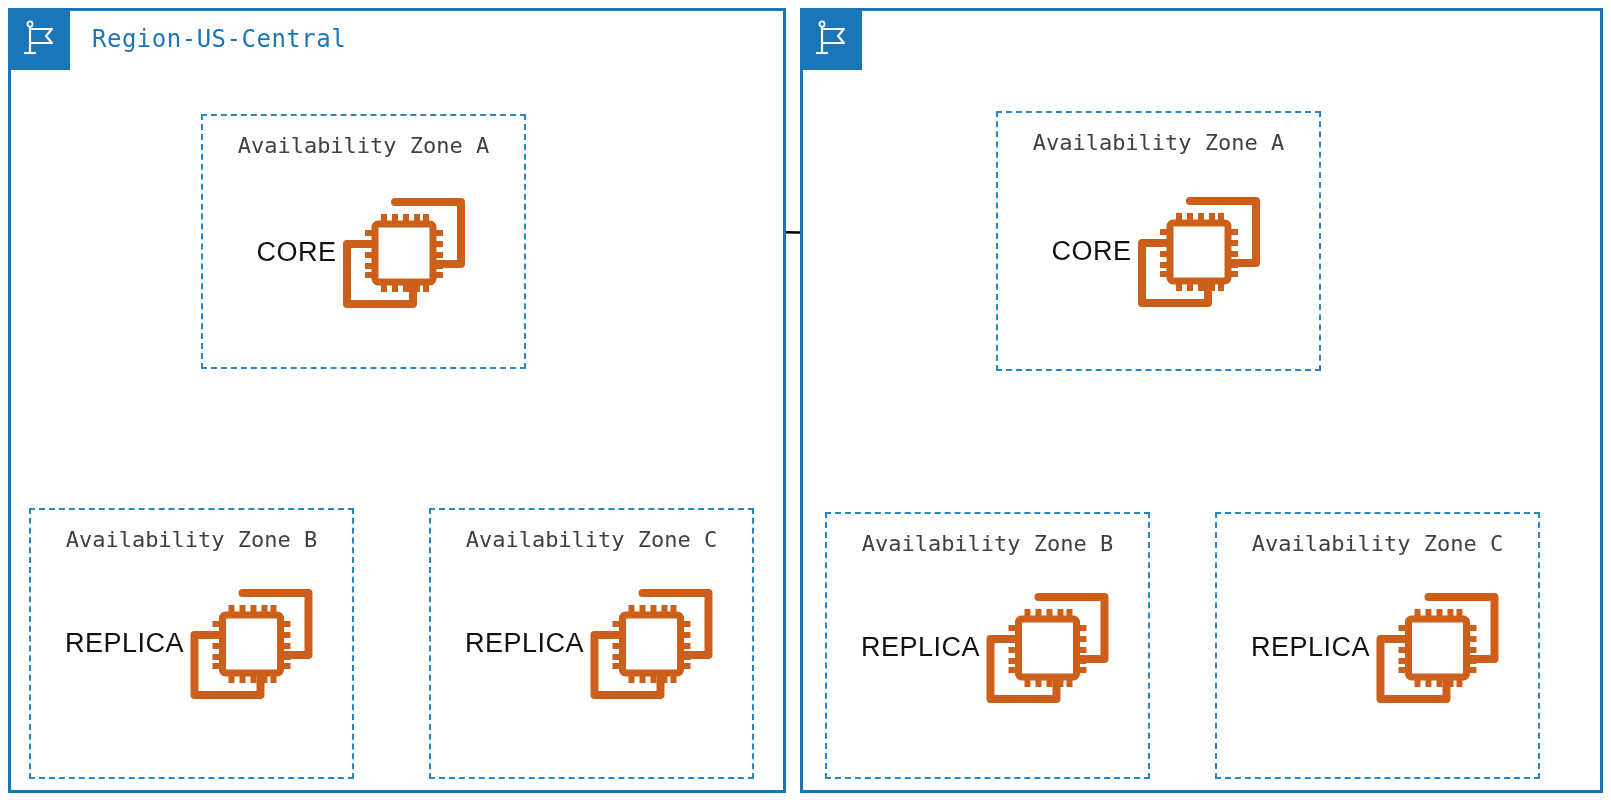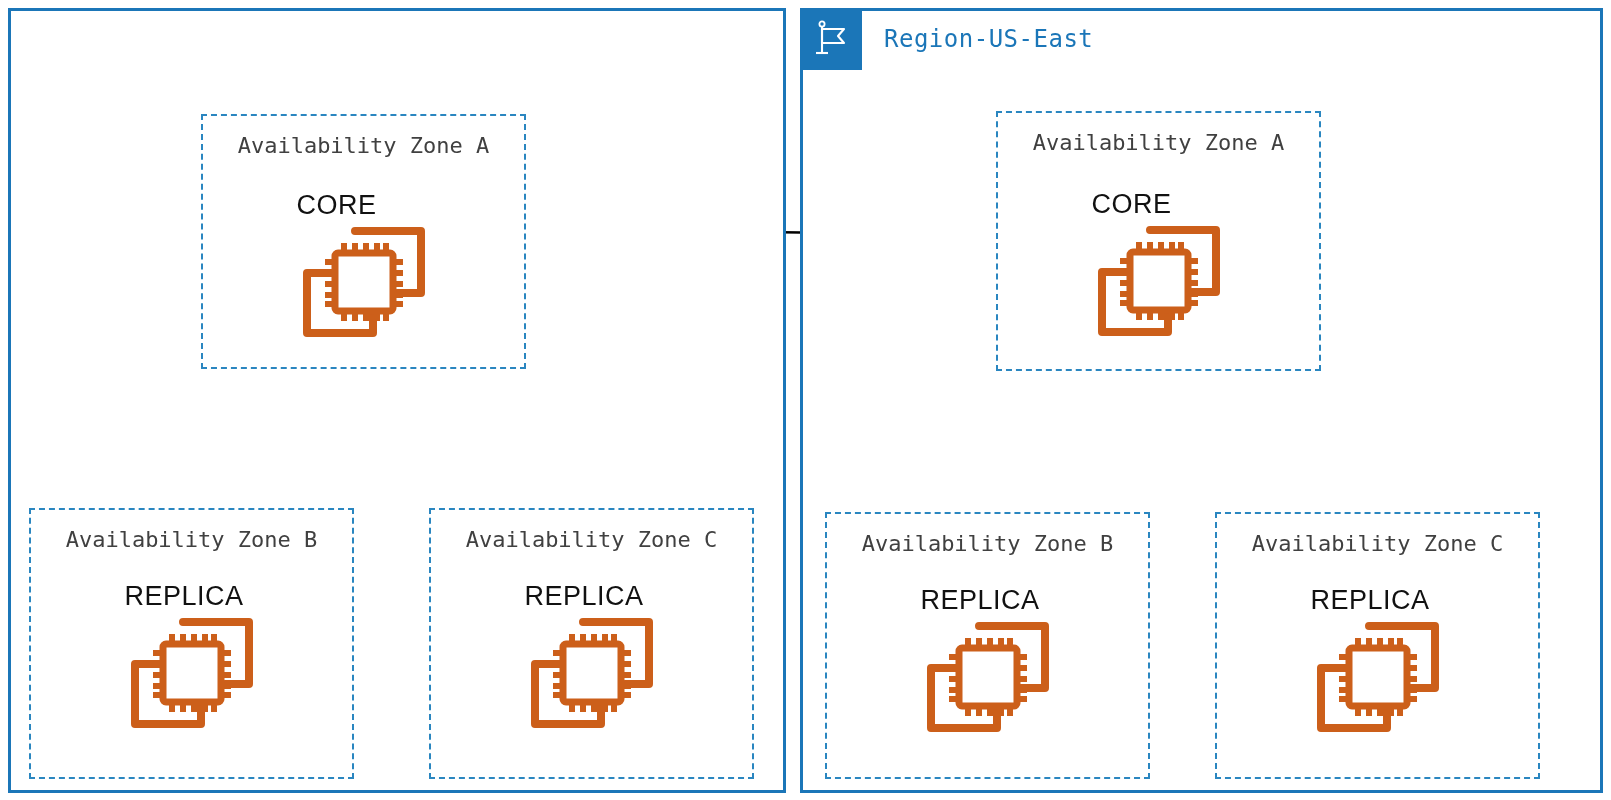--- a/index.html
+++ b/index.html
@@ -68,21 +68,22 @@
     font-family: "DejaVu Sans Mono", monospace;
     font-size: 22px;
     letter-spacing: 0px;
     white-space: nowrap;
   }
 
   
   .node {
     position: absolute;
     display: flex;
-    flex-direction: column;
+    flex-direction: row;
+    align-items: center;
   }
   .node-label {
     font-family: "Liberation Sans", sans-serif;
     font-size: 27px;
     color: #111111;
     letter-spacing: 0.5px;
     line-height: 1;
     white-space: nowrap;
     margin-bottom: 2px;
   }
@@ -130,148 +131,158 @@
       <path d="M1382,445 L1382,499" stroke="#000000" stroke-width="2.6" fill="none" marker-end="url(#arrowEnd)"></path>
     </g>
 
     <g>
       <path d="M518,229 L995,235" stroke="#000000" stroke-width="2.4" fill="none" marker-start="url(#arrowStart)" marker-end="url(#arrowEnd)"></path>
     </g>
   </svg>
 
   <div class="region" style="left:8px; top:8px; width:778px; height:785px;">
 
-
-    <div class="az" style="left:190px; top:103px; width:325px; height:255px;">
-      <div class="az-label">Availability Zone A</div>
-      <div class="node" style="left:50%; top:76px; transform:translateX(-50%);">
-        <div class="node-label">CORE</div>
-        <svg class="chip-icon" width="134" height="122" viewBox="0 0 134 122" xmlns="http://www.w3.org/2000/svg">
-          <g fill="none" stroke="#cc5f1a" stroke-width="8" stroke-linejoin="round" stroke-linecap="butt">
-            <path d="M58,10 L124,10 L124,72 L100,72" stroke-linecap="round"></path>
-            <path d="M36,52 L10,52 L10,112 L76,112 L76,92" stroke-linecap="round"></path>
-          </g>
-          <g stroke="#cc5f1a" stroke-width="7" fill="none">
-            <rect x="38" y="32" width="58" height="58" rx="3"></rect>
-          </g>
-          <g stroke="#cc5f1a" stroke-width="6" stroke-linecap="butt">
-            <line x1="47" y1="22" x2="47" y2="32"></line>
-            <line x1="58" y1="22" x2="58" y2="32"></line>
-            <line x1="69" y1="22" x2="69" y2="32"></line>
-            <line x1="80" y1="22" x2="80" y2="32"></line>
-            <line x1="89" y1="22" x2="89" y2="32"></line>
-            <line x1="47" y1="90" x2="47" y2="100"></line>
-            <line x1="58" y1="90" x2="58" y2="100"></line>
-            <line x1="69" y1="90" x2="69" y2="100"></line>
-            <line x1="80" y1="90" x2="80" y2="100"></line>
-            <line x1="89" y1="90" x2="89" y2="100"></line>
-            <line x1="28" y1="41" x2="38" y2="41"></line>
-            <line x1="28" y1="52" x2="38" y2="52"></line>
-            <line x1="28" y1="63" x2="38" y2="63"></line>
-            <line x1="28" y1="74" x2="38" y2="74"></line>
-            <line x1="28" y1="83" x2="38" y2="83"></line>
-            <line x1="96" y1="41" x2="106" y2="41"></line>
-            <line x1="96" y1="52" x2="106" y2="52"></line>
-            <line x1="96" y1="63" x2="106" y2="63"></line>
-            <line x1="96" y1="74" x2="106" y2="74"></line>
-            <line x1="96" y1="83" x2="106" y2="83"></line>
-          </g>
-        </svg>
-      </div>
-    </div>
-
-    <div class="az" style="left:18px; top:497px; width:325px; height:271px;">
-      <div class="az-label">Availability Zone B</div>
-      <div class="node" style="left:50%; top:73px; transform:translateX(-50%);">
-        <div class="node-label">REPLICA</div>
-        <svg class="chip-icon" width="134" height="122" viewBox="0 0 134 122" xmlns="http://www.w3.org/2000/svg">
-          <g fill="none" stroke="#cc5f1a" stroke-width="8" stroke-linejoin="round">
-            <path d="M58,10 L124,10 L124,72 L100,72" stroke-linecap="round"></path>
-            <path d="M36,52 L10,52 L10,112 L76,112 L76,92" stroke-linecap="round"></path>
-          </g>
-          <g stroke="#cc5f1a" stroke-width="7" fill="none">
-            <rect x="38" y="32" width="58" height="58" rx="3"></rect>
-          </g>
-          <g stroke="#cc5f1a" stroke-width="6">
-            <line x1="47" y1="22" x2="47" y2="32"></line>
-            <line x1="58" y1="22" x2="58" y2="32"></line>
-            <line x1="69" y1="22" x2="69" y2="32"></line>
-            <line x1="80" y1="22" x2="80" y2="32"></line>
-            <line x1="89" y1="22" x2="89" y2="32"></line>
-            <line x1="47" y1="90" x2="47" y2="100"></line>
-            <line x1="58" y1="90" x2="58" y2="100"></line>
-            <line x1="69" y1="90" x2="69" y2="100"></line>
-            <line x1="80" y1="90" x2="80" y2="100"></line>
-            <line x1="89" y1="90" x2="89" y2="100"></line>
-            <line x1="28" y1="41" x2="38" y2="41"></line>
-            <line x1="28" y1="52" x2="38" y2="52"></line>
-            <line x1="28" y1="63" x2="38" y2="63"></line>
-            <line x1="28" y1="74" x2="38" y2="74"></line>
-            <line x1="28" y1="83" x2="38" y2="83"></line>
-            <line x1="96" y1="41" x2="106" y2="41"></line>
-            <line x1="96" y1="52" x2="106" y2="52"></line>
-            <line x1="96" y1="63" x2="106" y2="63"></line>
-            <line x1="96" y1="74" x2="106" y2="74"></line>
-            <line x1="96" y1="83" x2="106" y2="83"></line>
-          </g>
-        </svg>
-      </div>
-    </div>
-
-    <div class="az" style="left:418px; top:497px; width:325px; height:271px;">
-      <div class="az-label">Availability Zone C</div>
-      <div class="node" style="left:50%; top:73px; transform:translateX(-50%);">
-        <div class="node-label">REPLICA</div>
-        <svg class="chip-icon" width="134" height="122" viewBox="0 0 134 122" xmlns="http://www.w3.org/2000/svg">
-          <g fill="none" stroke="#cc5f1a" stroke-width="8" stroke-linejoin="round">
-            <path d="M58,10 L124,10 L124,72 L100,72" stroke-linecap="round"></path>
-            <path d="M36,52 L10,52 L10,112 L76,112 L76,92" stroke-linecap="round"></path>
-          </g>
-          <g stroke="#cc5f1a" stroke-width="7" fill="none">
-            <rect x="38" y="32" width="58" height="58" rx="3"></rect>
-          </g>
-          <g stroke="#cc5f1a" stroke-width="6">
-            <line x1="47" y1="22" x2="47" y2="32"></line>
-            <line x1="58" y1="22" x2="58" y2="32"></line>
-            <line x1="69" y1="22" x2="69" y2="32"></line>
-            <line x1="80" y1="22" x2="80" y2="32"></line>
-            <line x1="89" y1="22" x2="89" y2="32"></line>
-            <line x1="47" y1="90" x2="47" y2="100"></line>
-            <line x1="58" y1="90" x2="58" y2="100"></line>
-            <line x1="69" y1="90" x2="69" y2="100"></line>
-            <line x1="80" y1="90" x2="80" y2="100"></line>
-            <line x1="89" y1="90" x2="89" y2="100"></line>
-            <line x1="28" y1="41" x2="38" y2="41"></line>
-            <line x1="28" y1="52" x2="38" y2="52"></line>
-            <line x1="28" y1="63" x2="38" y2="63"></line>
-            <line x1="28" y1="74" x2="38" y2="74"></line>
-            <line x1="28" y1="83" x2="38" y2="83"></line>
-            <line x1="96" y1="41" x2="106" y2="41"></line>
-            <line x1="96" y1="52" x2="106" y2="52"></line>
-            <line x1="96" y1="63" x2="106" y2="63"></line>
-            <line x1="96" y1="74" x2="106" y2="74"></line>
-            <line x1="96" y1="83" x2="106" y2="83"></line>
-          </g>
-        </svg>
-      </div>
-    </div>
-  </div>
-
-  <div class="region" style="left:800px; top:8px; width:803px; height:785px;">
-
     <div class="region-header">
       <div class="region-flag">
         <svg width="38" height="40" viewBox="0 0 38 40" xmlns="http://www.w3.org/2000/svg">
           <circle cx="10" cy="5" r="2.6" fill="none" stroke="#ffffff" stroke-width="1.8"></circle>
           <line x1="10" y1="7.6" x2="10" y2="34" stroke="#ffffff" stroke-width="2.1"></line>
           <line x1="4" y1="34" x2="16" y2="34" stroke="#ffffff" stroke-width="2.1"></line>
           <path d="M10,10 L32,10 L26,17 L32,24 L10,24 Z" fill="none" stroke="#ffffff" stroke-width="2.1" stroke-linejoin="round"></path>
         </svg>
       </div>
-      <div class="region-title">Region-US-East</div>
+      <div class="region-title">Region-US-Central</div>
+    </div>
+
+    <div class="az" style="left:190px; top:103px; width:325px; height:255px;">
+      <div class="az-label">Availability Zone A</div>
+      <div class="node" style="left:50%; top:76px; transform:translateX(-50%);">
+        <div class="node-label">CORE</div>
+        <svg class="chip-icon" width="134" height="122" viewBox="0 0 134 122" xmlns="http://www.w3.org/2000/svg">
+          <g fill="none" stroke="#cc5f1a" stroke-width="8" stroke-linejoin="round" stroke-linecap="butt">
+            <path d="M58,10 L124,10 L124,72 L100,72" stroke-linecap="round"></path>
+            <path d="M36,52 L10,52 L10,112 L76,112 L76,92" stroke-linecap="round"></path>
+          </g>
+          <g stroke="#cc5f1a" stroke-width="7" fill="none">
+            <rect x="38" y="32" width="58" height="58" rx="3"></rect>
+          </g>
+          <g stroke="#cc5f1a" stroke-width="6" stroke-linecap="butt">
+            <line x1="47" y1="22" x2="47" y2="32"></line>
+            <line x1="58" y1="22" x2="58" y2="32"></line>
+            <line x1="69" y1="22" x2="69" y2="32"></line>
+            <line x1="80" y1="22" x2="80" y2="32"></line>
+            <line x1="89" y1="22" x2="89" y2="32"></line>
+            <line x1="47" y1="90" x2="47" y2="100"></line>
+            <line x1="58" y1="90" x2="58" y2="100"></line>
+            <line x1="69" y1="90" x2="69" y2="100"></line>
+            <line x1="80" y1="90" x2="80" y2="100"></line>
+            <line x1="89" y1="90" x2="89" y2="100"></line>
+            <line x1="28" y1="41" x2="38" y2="41"></line>
+            <line x1="28" y1="52" x2="38" y2="52"></line>
+            <line x1="28" y1="63" x2="38" y2="63"></line>
+            <line x1="28" y1="74" x2="38" y2="74"></line>
+            <line x1="28" y1="83" x2="38" y2="83"></line>
+            <line x1="96" y1="41" x2="106" y2="41"></line>
+            <line x1="96" y1="52" x2="106" y2="52"></line>
+            <line x1="96" y1="63" x2="106" y2="63"></line>
+            <line x1="96" y1="74" x2="106" y2="74"></line>
+            <line x1="96" y1="83" x2="106" y2="83"></line>
+          </g>
+        </svg>
+      </div>
+    </div>
+
+    <div class="az" style="left:18px; top:497px; width:325px; height:271px;">
+      <div class="az-label">Availability Zone B</div>
+      <div class="node" style="left:50%; top:73px; transform:translateX(-50%);">
+        <div class="node-label">REPLICA</div>
+        <svg class="chip-icon" width="134" height="122" viewBox="0 0 134 122" xmlns="http://www.w3.org/2000/svg">
+          <g fill="none" stroke="#cc5f1a" stroke-width="8" stroke-linejoin="round">
+            <path d="M58,10 L124,10 L124,72 L100,72" stroke-linecap="round"></path>
+            <path d="M36,52 L10,52 L10,112 L76,112 L76,92" stroke-linecap="round"></path>
+          </g>
+          <g stroke="#cc5f1a" stroke-width="7" fill="none">
+            <rect x="38" y="32" width="58" height="58" rx="3"></rect>
+          </g>
+          <g stroke="#cc5f1a" stroke-width="6">
+            <line x1="47" y1="22" x2="47" y2="32"></line>
+            <line x1="58" y1="22" x2="58" y2="32"></line>
+            <line x1="69" y1="22" x2="69" y2="32"></line>
+            <line x1="80" y1="22" x2="80" y2="32"></line>
+            <line x1="89" y1="22" x2="89" y2="32"></line>
+            <line x1="47" y1="90" x2="47" y2="100"></line>
+            <line x1="58" y1="90" x2="58" y2="100"></line>
+            <line x1="69" y1="90" x2="69" y2="100"></line>
+            <line x1="80" y1="90" x2="80" y2="100"></line>
+            <line x1="89" y1="90" x2="89" y2="100"></line>
+            <line x1="28" y1="41" x2="38" y2="41"></line>
+            <line x1="28" y1="52" x2="38" y2="52"></line>
+            <line x1="28" y1="63" x2="38" y2="63"></line>
+            <line x1="28" y1="74" x2="38" y2="74"></line>
+            <line x1="28" y1="83" x2="38" y2="83"></line>
+            <line x1="96" y1="41" x2="106" y2="41"></line>
+            <line x1="96" y1="52" x2="106" y2="52"></line>
+            <line x1="96" y1="63" x2="106" y2="63"></line>
+            <line x1="96" y1="74" x2="106" y2="74"></line>
+            <line x1="96" y1="83" x2="106" y2="83"></line>
+          </g>
+        </svg>
+      </div>
+    </div>
+
+    <div class="az" style="left:418px; top:497px; width:325px; height:271px;">
+      <div class="az-label">Availability Zone C</div>
+      <div class="node" style="left:50%; top:73px; transform:translateX(-50%);">
+        <div class="node-label">REPLICA</div>
+        <svg class="chip-icon" width="134" height="122" viewBox="0 0 134 122" xmlns="http://www.w3.org/2000/svg">
+          <g fill="none" stroke="#cc5f1a" stroke-width="8" stroke-linejoin="round">
+            <path d="M58,10 L124,10 L124,72 L100,72" stroke-linecap="round"></path>
+            <path d="M36,52 L10,52 L10,112 L76,112 L76,92" stroke-linecap="round"></path>
+          </g>
+          <g stroke="#cc5f1a" stroke-width="7" fill="none">
+            <rect x="38" y="32" width="58" height="58" rx="3"></rect>
+          </g>
+          <g stroke="#cc5f1a" stroke-width="6">
+            <line x1="47" y1="22" x2="47" y2="32"></line>
+            <line x1="58" y1="22" x2="58" y2="32"></line>
+            <line x1="69" y1="22" x2="69" y2="32"></line>
+            <line x1="80" y1="22" x2="80" y2="32"></line>
+            <line x1="89" y1="22" x2="89" y2="32"></line>
+            <line x1="47" y1="90" x2="47" y2="100"></line>
+            <line x1="58" y1="90" x2="58" y2="100"></line>
+            <line x1="69" y1="90" x2="69" y2="100"></line>
+            <line x1="80" y1="90" x2="80" y2="100"></line>
+            <line x1="89" y1="90" x2="89" y2="100"></line>
+            <line x1="28" y1="41" x2="38" y2="41"></line>
+            <line x1="28" y1="52" x2="38" y2="52"></line>
+            <line x1="28" y1="63" x2="38" y2="63"></line>
+            <line x1="28" y1="74" x2="38" y2="74"></line>
+            <line x1="28" y1="83" x2="38" y2="83"></line>
+            <line x1="96" y1="41" x2="106" y2="41"></line>
+            <line x1="96" y1="52" x2="106" y2="52"></line>
+            <line x1="96" y1="63" x2="106" y2="63"></line>
+            <line x1="96" y1="74" x2="106" y2="74"></line>
+            <line x1="96" y1="83" x2="106" y2="83"></line>
+          </g>
+        </svg>
+      </div>
+    </div>
+  </div>
+
+  <div class="region" style="left:800px; top:8px; width:803px; height:785px;">
+
+    <div class="region-header">
+      <div class="region-flag">
+        <svg width="38" height="40" viewBox="0 0 38 40" xmlns="http://www.w3.org/2000/svg">
+          <circle cx="10" cy="5" r="2.6" fill="none" stroke="#ffffff" stroke-width="1.8"></circle>
+          <line x1="10" y1="7.6" x2="10" y2="34" stroke="#ffffff" stroke-width="2.1"></line>
+          <line x1="4" y1="34" x2="16" y2="34" stroke="#ffffff" stroke-width="2.1"></line>
+          <path d="M10,10 L32,10 L26,17 L32,24 L10,24 Z" fill="none" stroke="#ffffff" stroke-width="2.1" stroke-linejoin="round"></path>
+        </svg>
+      </div>
     </div>
 
     <div class="az" style="left:193px; top:100px; width:325px; height:260px;">
       <div class="az-label">Availability Zone A</div>
       <div class="node" style="left:50%; top:78px; transform:translateX(-50%);">
         <div class="node-label">CORE</div>
         <svg class="chip-icon" width="134" height="122" viewBox="0 0 134 122" xmlns="http://www.w3.org/2000/svg">
           <g fill="none" stroke="#cc5f1a" stroke-width="8" stroke-linejoin="round">
             <path d="M58,10 L124,10 L124,72 L100,72" stroke-linecap="round"></path>
             <path d="M36,52 L10,52 L10,112 L76,112 L76,92" stroke-linecap="round"></path>

